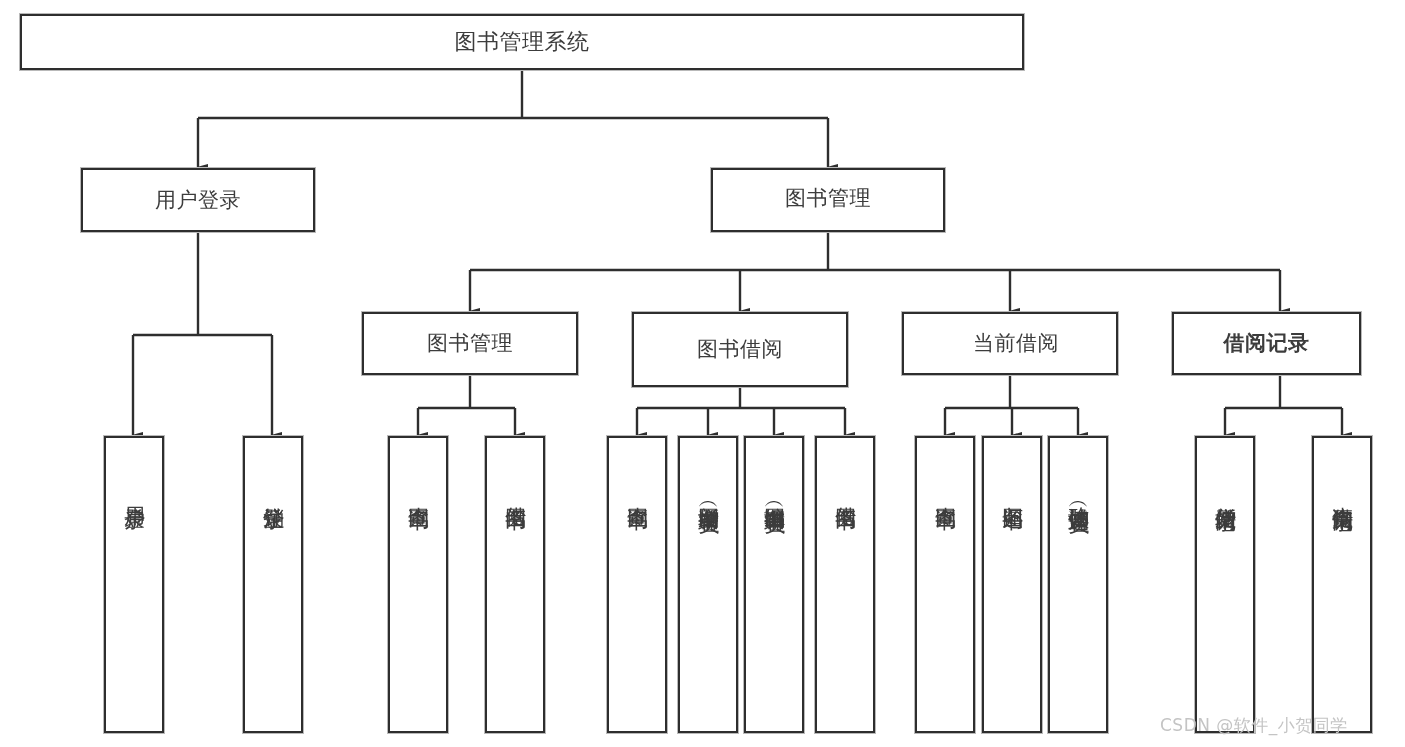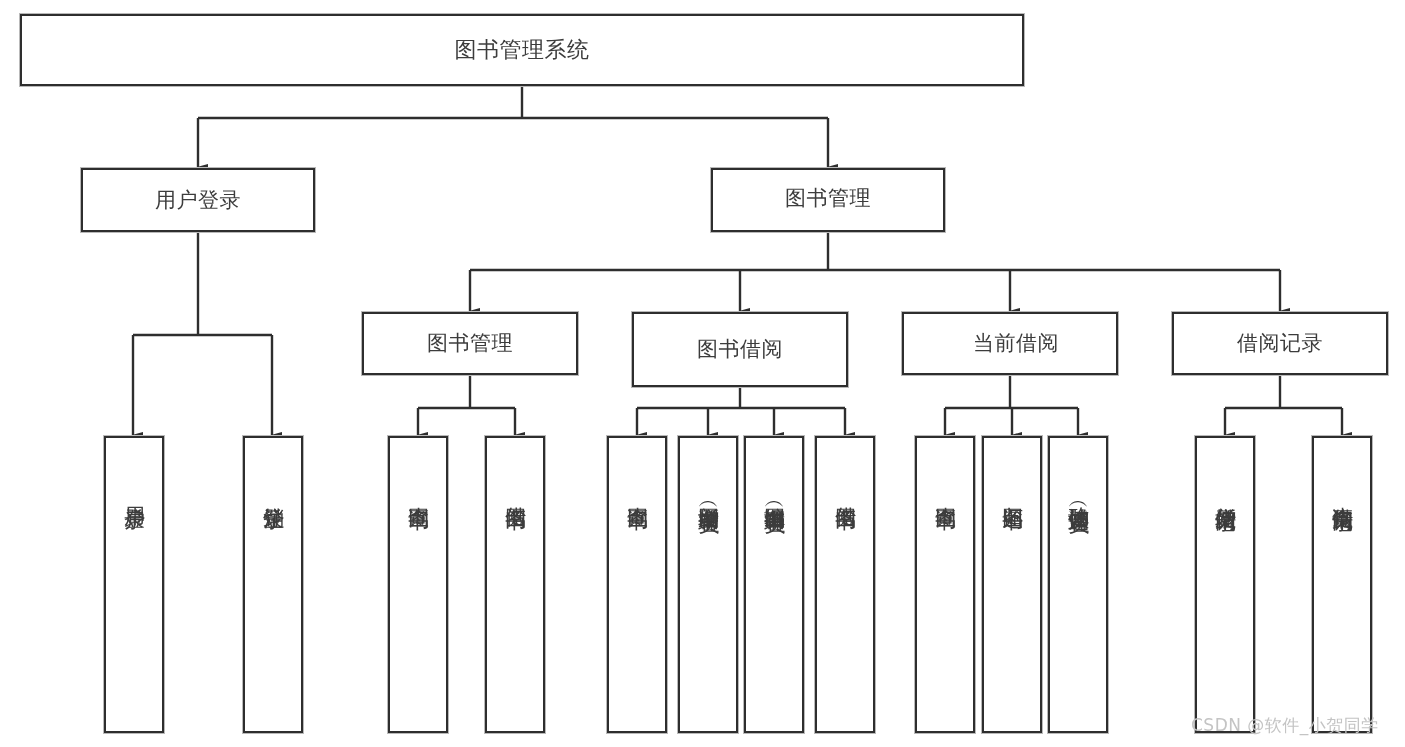--- a/index.html
+++ b/index.html
@@ -107,39 +107,39 @@
         <line x1="1012" y1="408" x2="1012" y2="435" marker-end="url(#arrowhead)"></line>
         <line x1="1078" y1="408" x2="1078" y2="435" marker-end="url(#arrowhead)"></line>
         <line x1="1280" y1="375" x2="1280" y2="408"></line>
         <line x1="1225" y1="408" x2="1342" y2="408"></line>
         <line x1="1225" y1="408" x2="1225" y2="435" marker-end="url(#arrowhead)"></line>
         <line x1="1342" y1="408" x2="1342" y2="435" marker-end="url(#arrowhead)"></line>
       </g>
   </svg>
 
   <div id="node-layer">
-      <div class="node root" style="left: 20px; top: 14px; width: 1004px; height: 72px; justify-content: center;">
+      <div class="node root" style="left: 20px; top: 14px; width: 1004px; height: 56px; justify-content: center;">
         <span class="node-label">图书管理系统</span>
       </div>
       <div class="node level2" style="left: 81px; top: 168px; width: 234px; height: 64px;">
         <span class="node-label">用户登录</span>
       </div>
       <div class="node level2" style="left: 711px; top: 168px; width: 234px; height: 64px; font-family: Liberation Mono, monospace;">
         <span class="node-label">图书管理</span>
       </div>
       <div class="node level3" style="left: 362px; top: 312px; width: 216px; height: 63px;">
         <span class="node-label">图书管理</span>
       </div>
       <div class="node level3" style="left: 632px; top: 312px; width: 216px; height: 75px;">
         <span class="node-label">图书借阅</span>
       </div>
       <div class="node level3" style="left: 902px; top: 312px; width: 216px; height: 63px; padding-left: 12px;">
         <span class="node-label">当前借阅</span>
       </div>
-      <div class="node level3" style="left: 1172px; top: 312px; width: 216px; height: 63px;">
+      <div class="node level3" style="left: 1172px; top: 312px; width: 189px; height: 63px; font-weight: bold;">
         <span class="node-label">借阅记录</span>
       </div>
       <div class="node leaf vertical" style="left: 104px; top: 436px; width: 60px; height: 297px;">
         <span class="node-label">用户登录</span>
       </div>
       <div class="node leaf vertical" style="left: 243px; top: 436px; width: 60px; height: 297px;">
         <span class="node-label">注销登录</span>
       </div>
       <div class="node leaf vertical" style="left: 388px; top: 436px; width: 60px; height: 297px;">
         <span class="node-label">查询图书</span>
@@ -169,15 +169,15 @@
         <span class="node-label">确认归还（管理员）</span>
       </div>
       <div class="node leaf vertical" style="left: 1195px; top: 436px; width: 60px; height: 297px;">
         <span class="node-label">新增借阅记录</span>
       </div>
       <div class="node leaf vertical" style="left: 1312px; top: 436px; width: 60px; height: 297px;">
         <span class="node-label">查询借阅记录</span>
       </div>
     </div>
 
-  <div class="watermark" style="left:1191px; top:714px;">CSDN @软件_小贺同学</div>
+  <div class="watermark" style="left:1160px; top:714px;">CSDN @软件_小贺同学</div>
 
 </div>
 
 </body></html>

